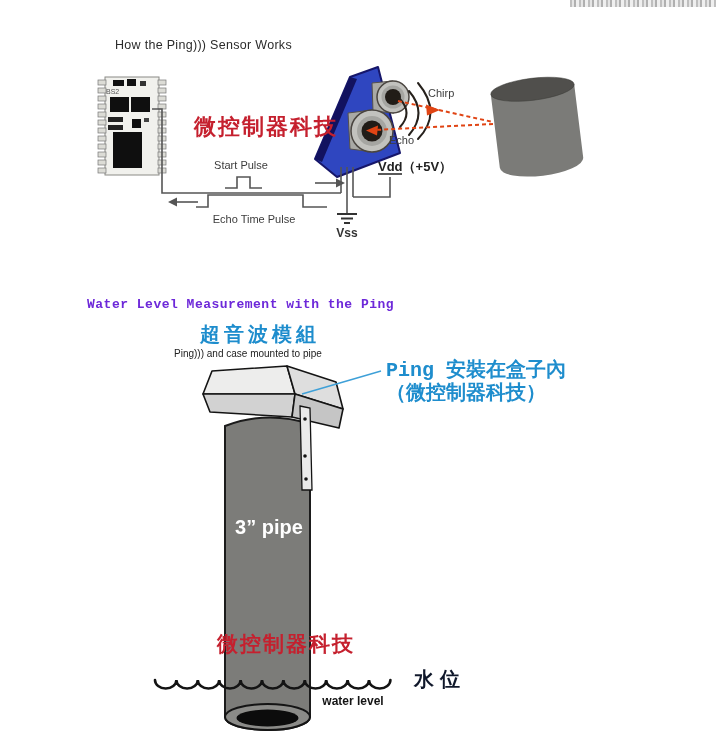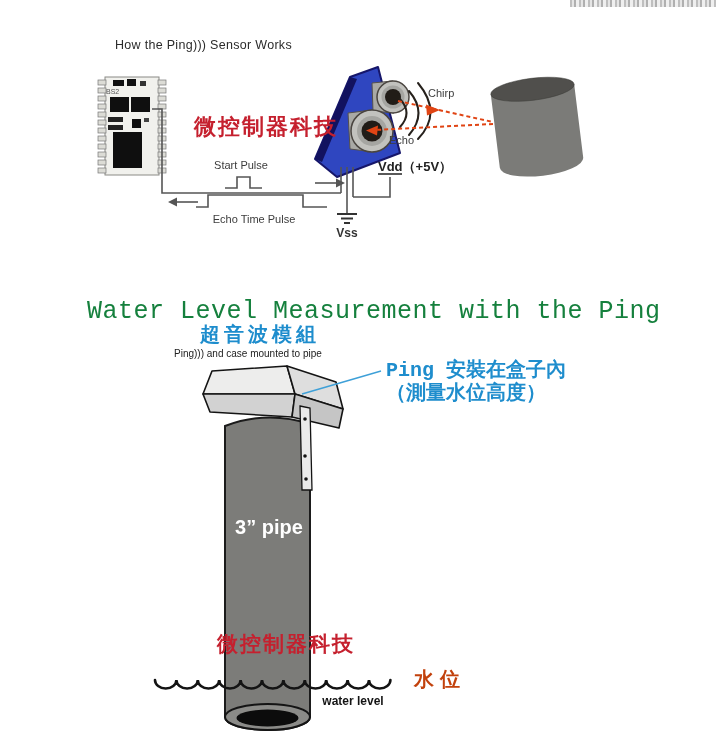--- a/index.html
+++ b/index.html
@@ -5,26 +5,26 @@
   html,body{margin:0;padding:0;background:#ffffff;}
   .canvas{position:relative;width:716px;height:749px;background:#ffffff;overflow:hidden;
           font-family:"Liberation Sans",sans-serif;}
   .crop-strip{position:absolute;left:570px;top:0;width:146px;height:7px;opacity:.55;
           background:repeating-linear-gradient(90deg,#8a8a8a 0 2px,#d0d0d0 2px 4px,#6f6f6f 4px 6px,#e2e2e2 6px 9px);}
   .t-title{position:absolute;left:115px;top:38px;font-size:12.5px;color:#2b2b2b;letter-spacing:.3px;}
   .svg-top{position:absolute;left:80px;top:55px;}
   .svg-bottom{position:absolute;left:140px;top:360px;}
   svg{font-family:"Liberation Sans",sans-serif;}
   .w-title{position:absolute;left:87px;top:297px;font-family:"Liberation Mono","DejaVu Sans Mono",monospace;
-           font-weight:normal;font-size:25px;color:#15803d;letter-spacing:.5px;white-space:nowrap;}
+           font-weight:bold;font-size:13px;color:#6d28d9;letter-spacing:.5px;white-space:nowrap;}
   .w-sub{position:absolute;left:200px;top:321px;font-weight:bold;font-size:20px;color:#1e8dcd;letter-spacing:4px;}
   .w-cap{position:absolute;left:174px;top:348px;font-size:10px;color:#222222;}
   .module-label{position:absolute;left:386px;top:359px;font-family:"Liberation Mono","DejaVu Sans Mono",monospace;
            font-weight:bold;font-size:20px;color:#1e8dcd;line-height:23px;white-space:nowrap;}
-  .shuiwei{position:absolute;left:414px;top:666px;font-weight:bold;font-size:20px;color:#c2410c;letter-spacing:6px;}
+  .shuiwei{position:absolute;left:414px;top:666px;font-weight:bold;font-size:20px;color:#0f172a;letter-spacing:6px;}
   .wm{font-weight:bold;letter-spacing:2px;}
 </style>
 </head>
 <body>
 
 <div class="canvas">
 
   <div class="crop-strip"></div>
 
   <div class="t-title">How the Ping))) Sensor Works</div>
@@ -145,21 +145,21 @@
 
     <text class="wm" x="186" y="79" text-anchor="middle" font-size="22" fill="#c5202e">微控制器科技</text>
   </svg>
 
   <div class="w-title">Water Level Measurement with the Ping</div>
   <div class="w-sub">超音波模組</div>
   <div class="w-cap">Ping))) and case mounted to pipe</div>
 
   <div class="module-label">
     <div>Ping 安裝在盒子內</div>
-    <div>（測量水位高度）</div>
+    <div>（微控制器科技）</div>
   </div>
 
   <svg class="svg-bottom" width="440" height="389" viewBox="0 0 440 389">
 
     <path d="M85,357 L85,66 Q127,50 170,64 L170,357 A42.5,13 0 0 1 85,357 Z" fill="#7c7c79" stroke="#1b1b1b" stroke-width="2"></path>
 
     <g stroke="#141414" stroke-width="1.6" stroke-linejoin="round">
       <polygon points="72,11 147,6 155,34 63,34" fill="#ededec"></polygon>
       <polygon points="147,6 196,22 203,49 155,34" fill="#dedede"></polygon>
       <polygon points="63,34 155,34 152,57 70,52" fill="#d2d2d2"></polygon>

